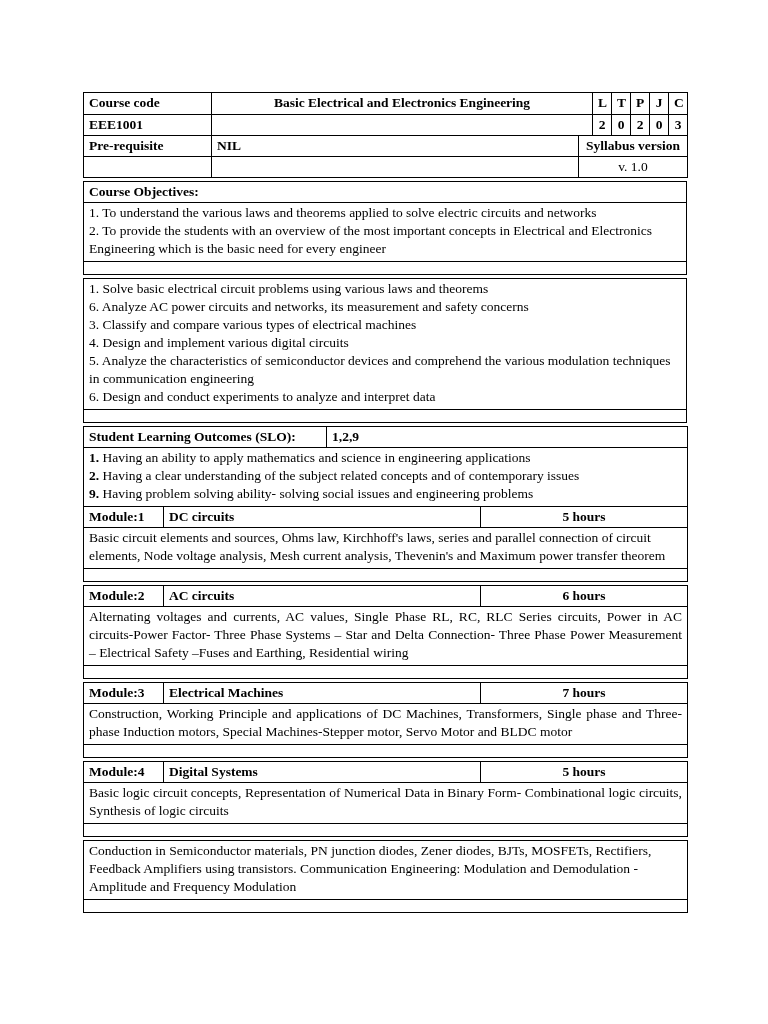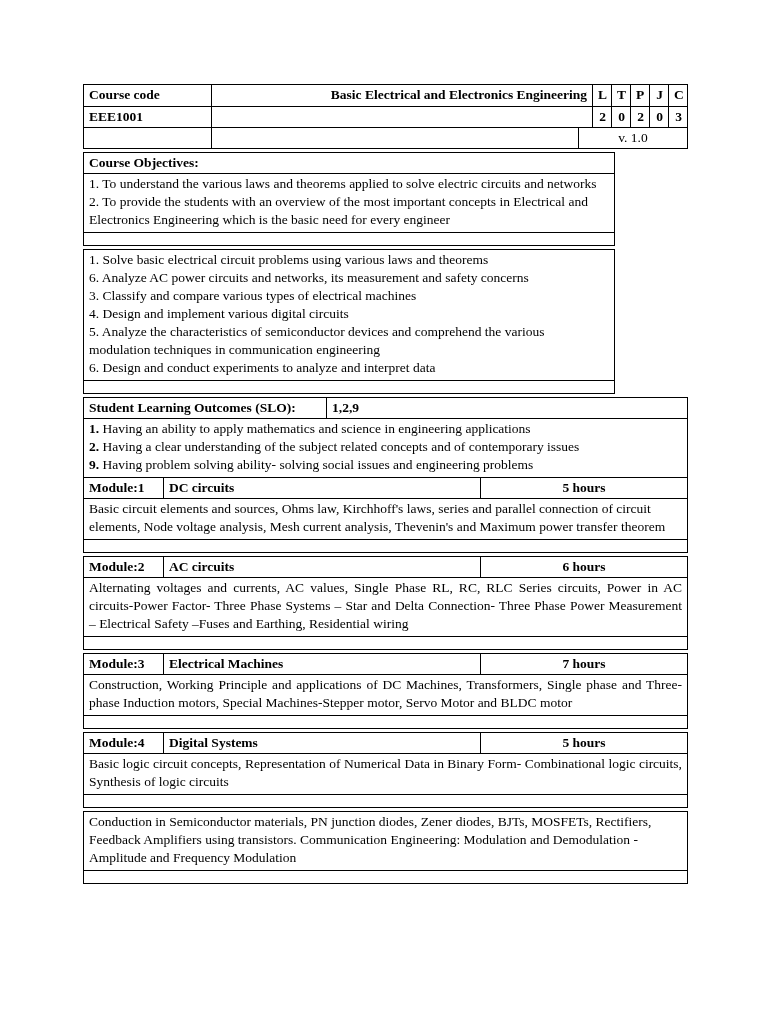--- a/index.html
+++ b/index.html
@@ -1,22 +1,22 @@
 <!DOCTYPE html>
 <html><head>
 <meta charset="utf-8">
 <style>
   * { margin:0; padding:0; box-sizing:border-box; }
   html,body { width:768px; background:#ffffff; }
   body { height:1024px; position:relative; font-family:"Liberation Serif", serif; color:#000; }
-  .doc { position:absolute; left:83px; top:84px; width:604px; }
-  table { border-collapse:collapse; width:532px; table-layout:fixed; margin-bottom:3px; }
+  .doc { position:absolute; left:83px; top:92px; width:604px; }
+  table { border-collapse:collapse; width:604px; table-layout:fixed; margin-bottom:3px; }
   td { border:1px solid #000; font-size:13.5px; line-height:18px; padding:1px 5px; vertical-align:top; overflow:hidden; }
   .b { font-weight:bold; }
-  .center { text-align:right; }
+  .center { text-align:center; }
   .right { text-align:center; }
   .justify { text-align:justify; }
   .spacer-row td { height:13px; padding:0 5px; }
   .title-row td { font-weight:bold; }
   .hdr td { height:19px; }
   .row-tall td { height:22px; }
   .body-cell { padding:1px 5px 3px 5px; }
   .obj-line { min-height:18px; }
 </style>
 </head>
@@ -48,20 +48,25 @@
     <tr class="hdr">
       <td class="b">EEE1001</td>
       <td colspan="2"></td>
       <td class="b center">2</td>
       <td class="b center">0</td>
       <td class="b center">2</td>
       <td class="b center">0</td>
       <td class="b center">3</td>
     </tr>
     <tr class="hdr">
+      <td class="b">Pre-requisite</td>
+      <td class="b">NIL</td>
+      <td class="b center" colspan="6">Syllabus version</td>
+    </tr>
+    <tr class="hdr">
       <td></td>
       <td></td>
       <td class="right" colspan="6">v. 1.0</td>
     </tr>
   </tbody>
     </table>
 
   <table>
     <tbody>
         <tr class="title-row hdr">

